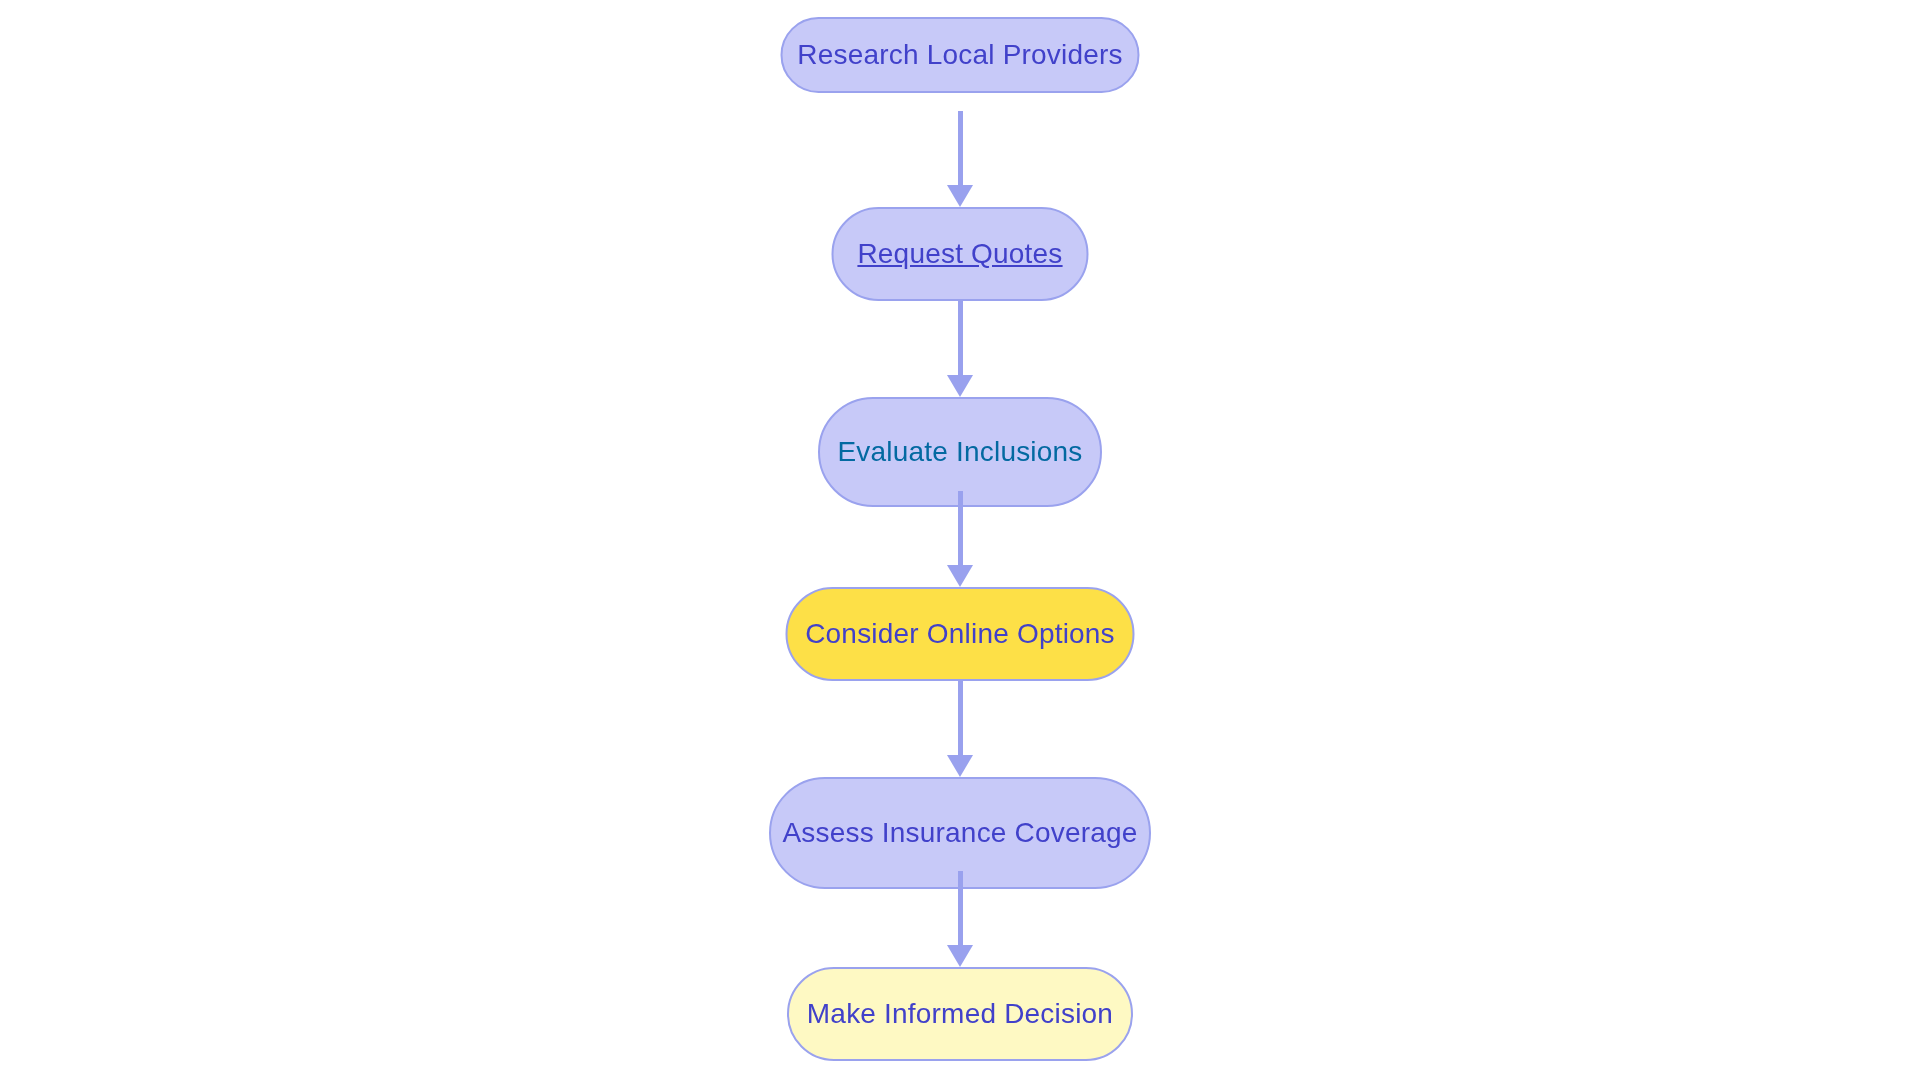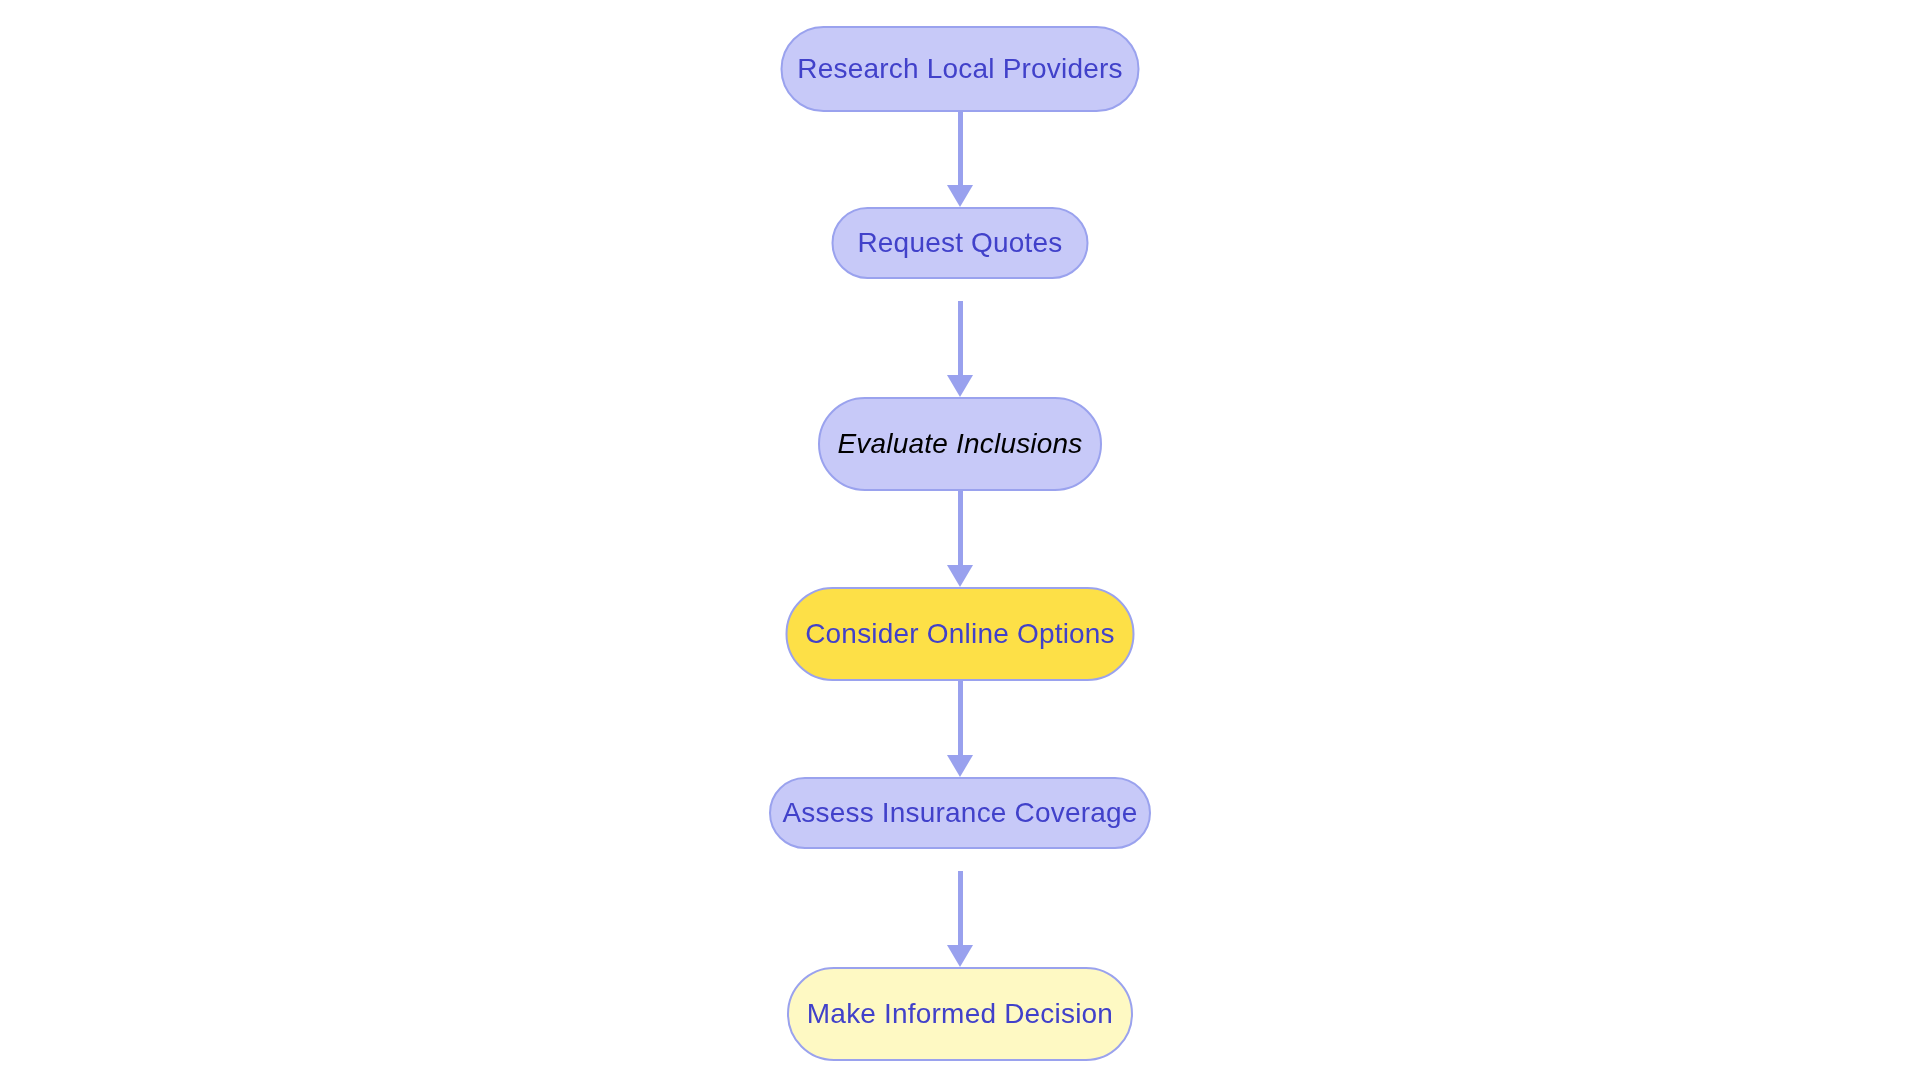--- a/index.html
+++ b/index.html
@@ -56,33 +56,33 @@
     border-right: 13px solid transparent;
     border-top-width: 22px;
     border-top-style: solid;
     flex: 0 0 auto;
   }
 </style>
 </head>
 <body>
 
 <div id="canvas" class="canvas" style="background: rgb(255, 255, 255);">
-    <div class="node" style="top: 26px; width: 359px; height: 86px; background: rgb(199, 201, 248); border-color: rgb(154, 162, 238); color: rgb(65, 65, 202);">
+    <div class="node" style="top: 17px; width: 359px; height: 76px; background: rgb(199, 201, 248); border-color: rgb(154, 162, 238); color: rgb(65, 65, 202);">
     <span class="node-label">Research Local Providers</span>
   </div>
-    <div class="node" style="top: 207px; width: 257px; height: 72px; background: rgb(199, 201, 248); border-color: rgb(154, 162, 238); color: rgb(65, 65, 202);">
+    <div class="node" style="top: 207px; width: 257px; height: 94px; background: rgb(199, 201, 248); border-color: rgb(154, 162, 238); color: rgb(65, 65, 202); text-decoration: underline;">
     <span class="node-label">Request Quotes</span>
   </div>
-    <div class="node" style="top: 397px; width: 284px; height: 94px; background: rgb(199, 201, 248); border-color: rgb(154, 162, 238); color: #000000; font-style: italic;">
+    <div class="node" style="top: 397px; width: 284px; height: 110px; background: rgb(199, 201, 248); border-color: rgb(154, 162, 238); color: #0369a1;">
     <span class="node-label">Evaluate Inclusions</span>
   </div>
     <div class="node" style="top: 587px; width: 349px; height: 94px; background: #fde047; border-color: rgb(154, 162, 238); color: rgb(65, 65, 202);">
     <span class="node-label">Consider Online Options</span>
   </div>
-    <div class="node" style="top: 777px; width: 382px; height: 72px; background: rgb(199, 201, 248); border-color: rgb(154, 162, 238); color: rgb(65, 65, 202);">
+    <div class="node" style="top: 777px; width: 382px; height: 112px; background: rgb(199, 201, 248); border-color: rgb(154, 162, 238); color: rgb(65, 65, 202);">
     <span class="node-label">Assess Insurance Coverage</span>
   </div>
     <div class="node" style="top: 967px; width: 346px; height: 94px; background: #fef9c3; border-color: rgb(154, 162, 238); color: rgb(65, 65, 202);">
     <span class="node-label">Make Informed Decision</span>
   </div>
     <div class="arrow" style="top: 111px; height: 96px;">
     <div class="arrow-line" style="background: rgb(153, 161, 238);"></div>
     <div class="arrow-head" style="border-top-color: rgb(153, 161, 238);"></div>
   </div>
     <div class="arrow" style="top: 301px; height: 96px;">

